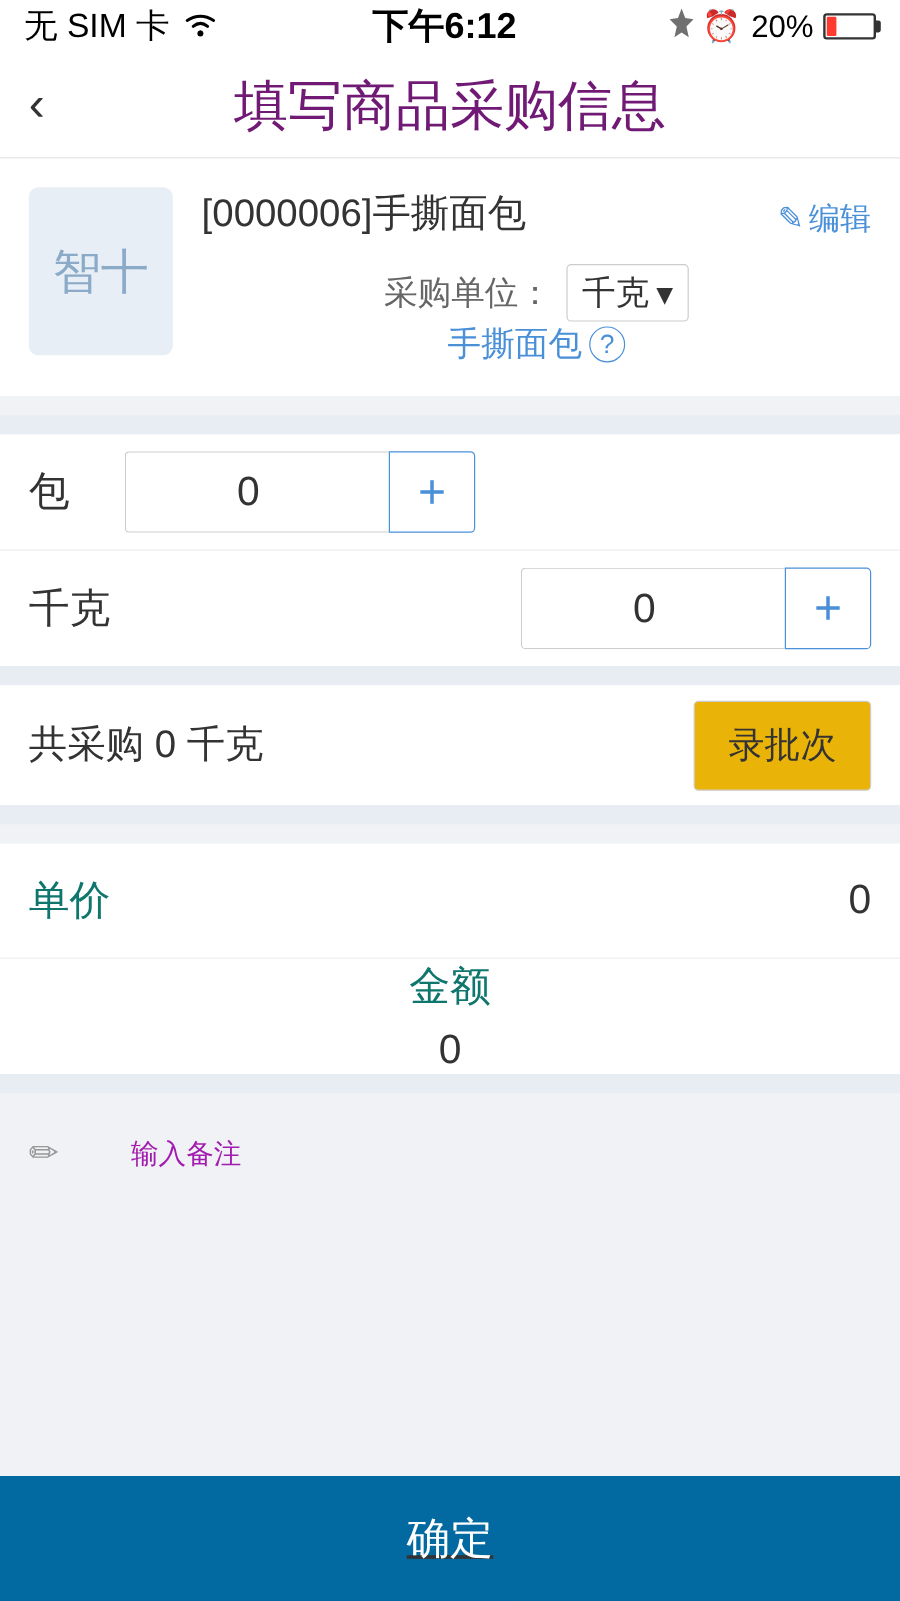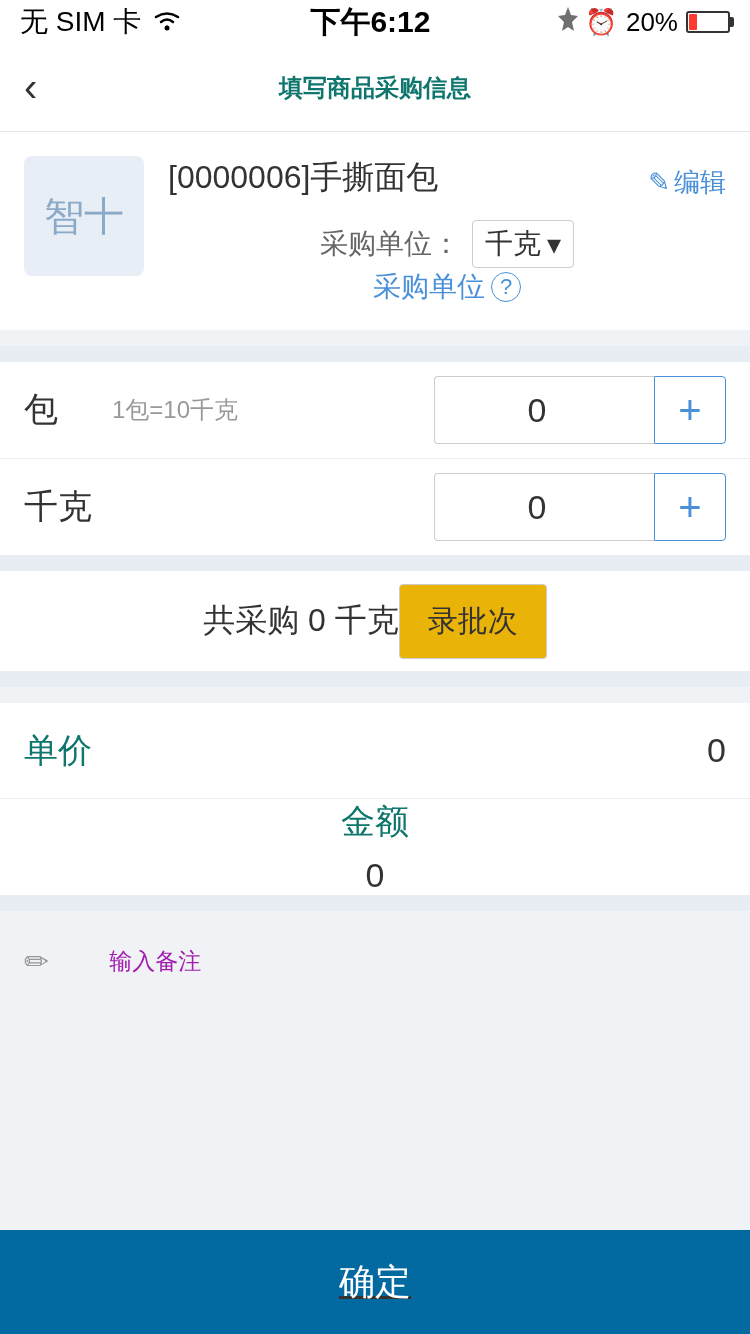--- a/index.html
+++ b/index.html
@@ -67,37 +67,37 @@
       position: relative;
     }
     .nav-back {
       position: absolute;
       left: 24px;
       font-size: 40px;
       color: #333;
       cursor: pointer;
     }
     .nav-title {
-      font-size: 24px;
-      font-weight: 700;
-      color: #0f766e;
+      font-size: 45px;
+      font-weight: 400;
+      color: #701a75;
     }
 
     
     .product-card {
       background: #fff;
       display: flex;
       align-items: flex-start;
       padding: 24px;
       gap: 24px;
       margin-bottom: 16px;
     }
     .product-image {
       width: 120px;
-      height: 120px;
+      height: 140px;
       background: #e8eef5;
       border-radius: 8px;
       display: flex;
       align-items: center;
       justify-content: center;
       flex-shrink: 0;
     }
     .product-image-logo {
       font-size: 40px;
       color: #8aaac8;
@@ -204,21 +204,21 @@
       justify-content: center;
       cursor: pointer;
       font-weight: 300;
     }
 
     
     .summary-section {
       background: #fff;
       display: flex;
       align-items: center;
-      justify-content: center;
+      justify-content: space-between;
       padding: 0 24px;
       height: 100px;
       margin-top: 0;
     }
     .summary-text { font-size: 32px; color: #333; }
     .record-btn {
       border: 1px solid #ccc;
       border-radius: 4px;
       padding: 16px 28px;
       font-size: 30px;
@@ -338,33 +338,32 @@
       </div>
       <div class="purchase-unit-row">
         <div style="display:flex;align-items:center;">
           <span class="purchase-unit-label">采购单位：</span>
           <div class="unit-select">
             <span>千克</span>
             <span>▾</span>
           </div>
         </div>
         <div class="price-ref">
-          <span>采购单位</span>
+          <span>手撕面包</span>
           <span style="border:1px solid #4a90d9;border-radius:50%;width:30px;height:30px;display:inline-flex;align-items:center;justify-content:center;font-size:22px;">?</span>
         </div>
       </div>
     </div>
   </div>
 
   <div class="divider-section"></div>
 
   <div class="input-section">
     <div class="input-row">
       <span class="input-label">包</span>
-      <span class="input-sub-label">1包=10千克</span>
       <div class="input-right">
         <input class="number-input" type="number" value="0" style="">
         <button class="plus-btn">+</button>
       </div>
     </div>
   </div>
 
   <div style="height:1px;background:#eee;"></div>
 
   <div class="input-section">

